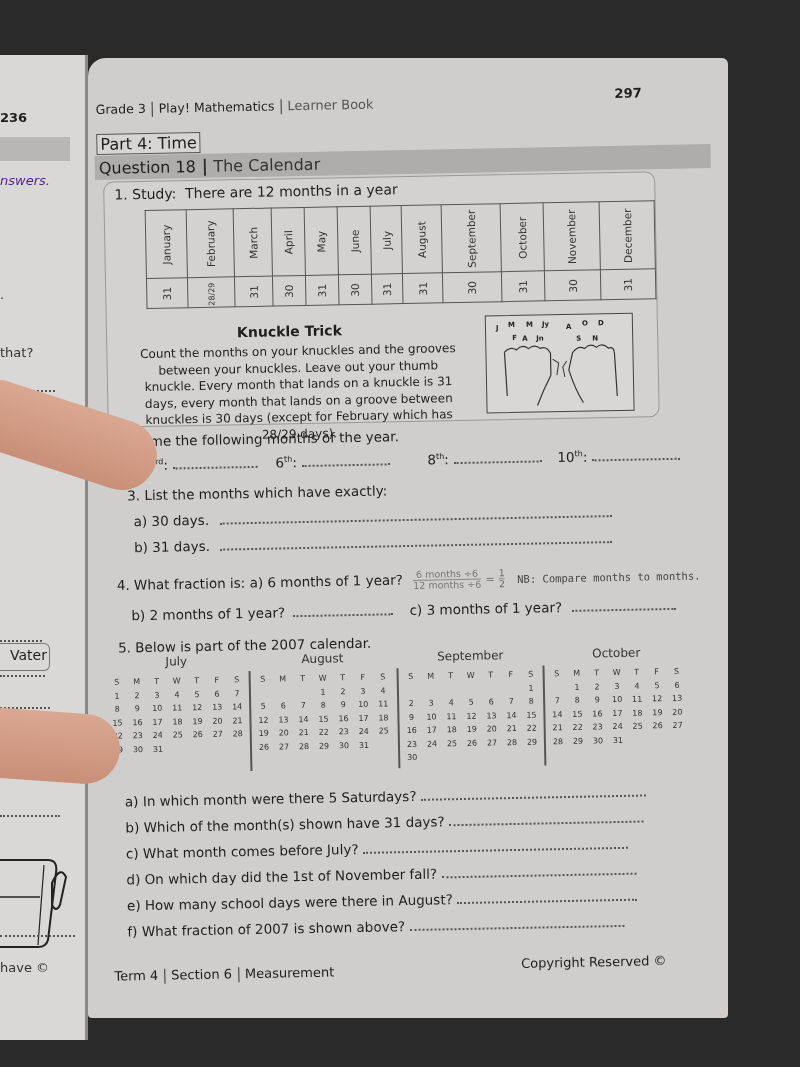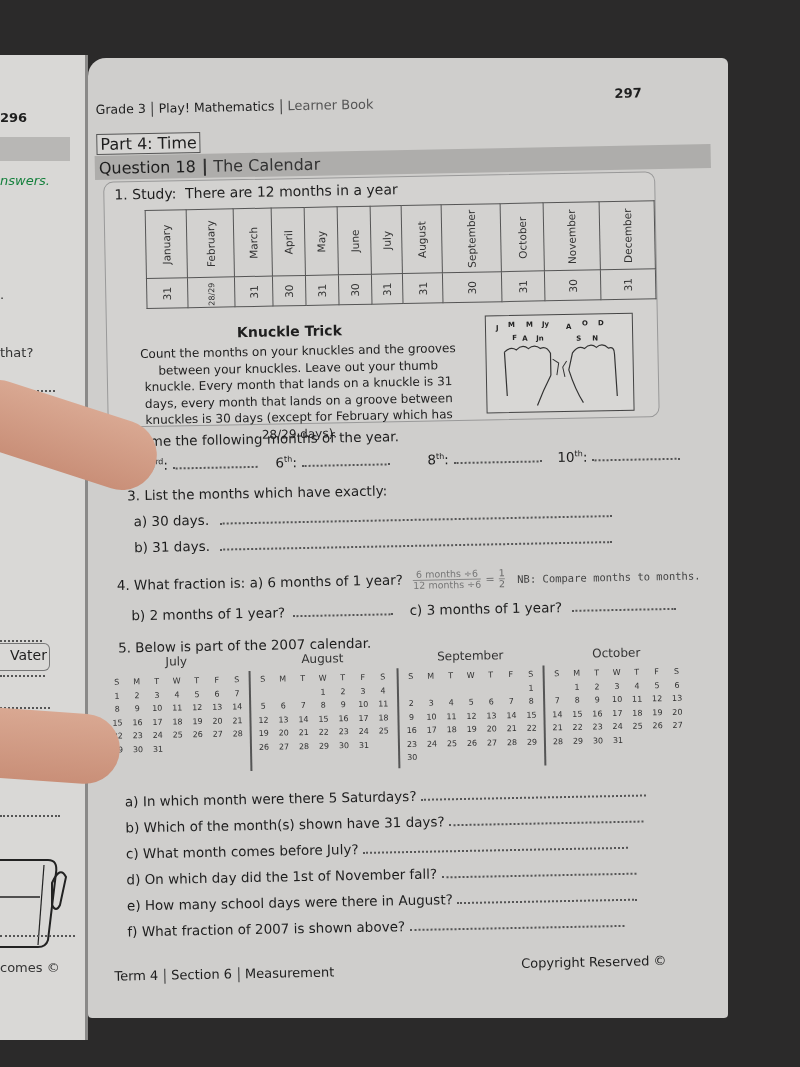--- a/index.html
+++ b/index.html
@@ -56,39 +56,39 @@
   .footer-l { position: absolute; left: 18px; top: 905px; font-size: 13px; }
   .footer-l .sep { display: inline-block; width: 1px; height: 15px; background: #333; margin: 0 6px; vertical-align: middle; }
   .footer-r { position: absolute; left: 425px; top: 900px; font-size: 13px; }
 
   .finger { position: absolute; background: linear-gradient(180deg, #d9a892, #c98f78); border-radius: 40px; }
 </style>
 </head>
 <body>
 
 <div class="left-page">
-  <div class="pnum">296</div>
+  <div class="pnum">236</div>
   <div class="grayband"></div>
-  <div class="frag" style="left:20px;top:118px;font-style:italic;color:#15803d;">nswers.</div>
+  <div class="frag" style="left:20px;top:118px;font-style:italic;color:#4c1d95;">nswers.</div>
   <div class="frag" style="left:20px;top:232px;">.</div>
   <div class="frag" style="left:20px;top:290px;">that?</div>
   <div class="dots" style="left:20px;top:335px;width:55px;"></div>
   <div class="water-box">Vater</div>
   <div class="dots" style="left:20px;top:585px;width:42px;"></div>
   <div class="dots" style="left:20px;top:620px;width:45px;"></div>
   <div class="dots" style="left:20px;top:652px;width:50px;"></div>
   <div class="dots" style="left:20px;top:760px;width:60px;"></div>
   <svg class="jug" width="70" height="100" viewBox="0 0 70 100">
     <path d="M0 5 H48 Q58 5 56 18 L48 85 Q46 92 38 92 H0" fill="none" stroke="#222" stroke-width="2"></path>
     <path d="M44 10 L38 90" stroke="#222" stroke-width="1.2"></path>
     <path d="M52 28 Q60 10 66 22 L60 50 Q56 58 52 50 Z" fill="none" stroke="#222" stroke-width="2"></path>
     <line x1="0" y1="42" x2="40" y2="42" stroke="#222" stroke-width="1.5"></line>
   </svg>
   <div class="dots" style="left:20px;top:880px;width:75px;"></div>
-  <div class="frag" style="left:20px;top:905px;">comes ©</div>
+  <div class="frag" style="left:20px;top:905px;">have ©</div>
 </div>
 
 <div class="page">
   <div class="page-inner">
     <div class="hdr">
       <span>Grade 3</span><span class="sep"></span><span>Play! Mathematics</span><span class="sep"></span><span class="lb">Learner Book</span>
     </div>
     <div class="pnum-r">297</div>
 
     <div class="part">Part 4: Time</div>

